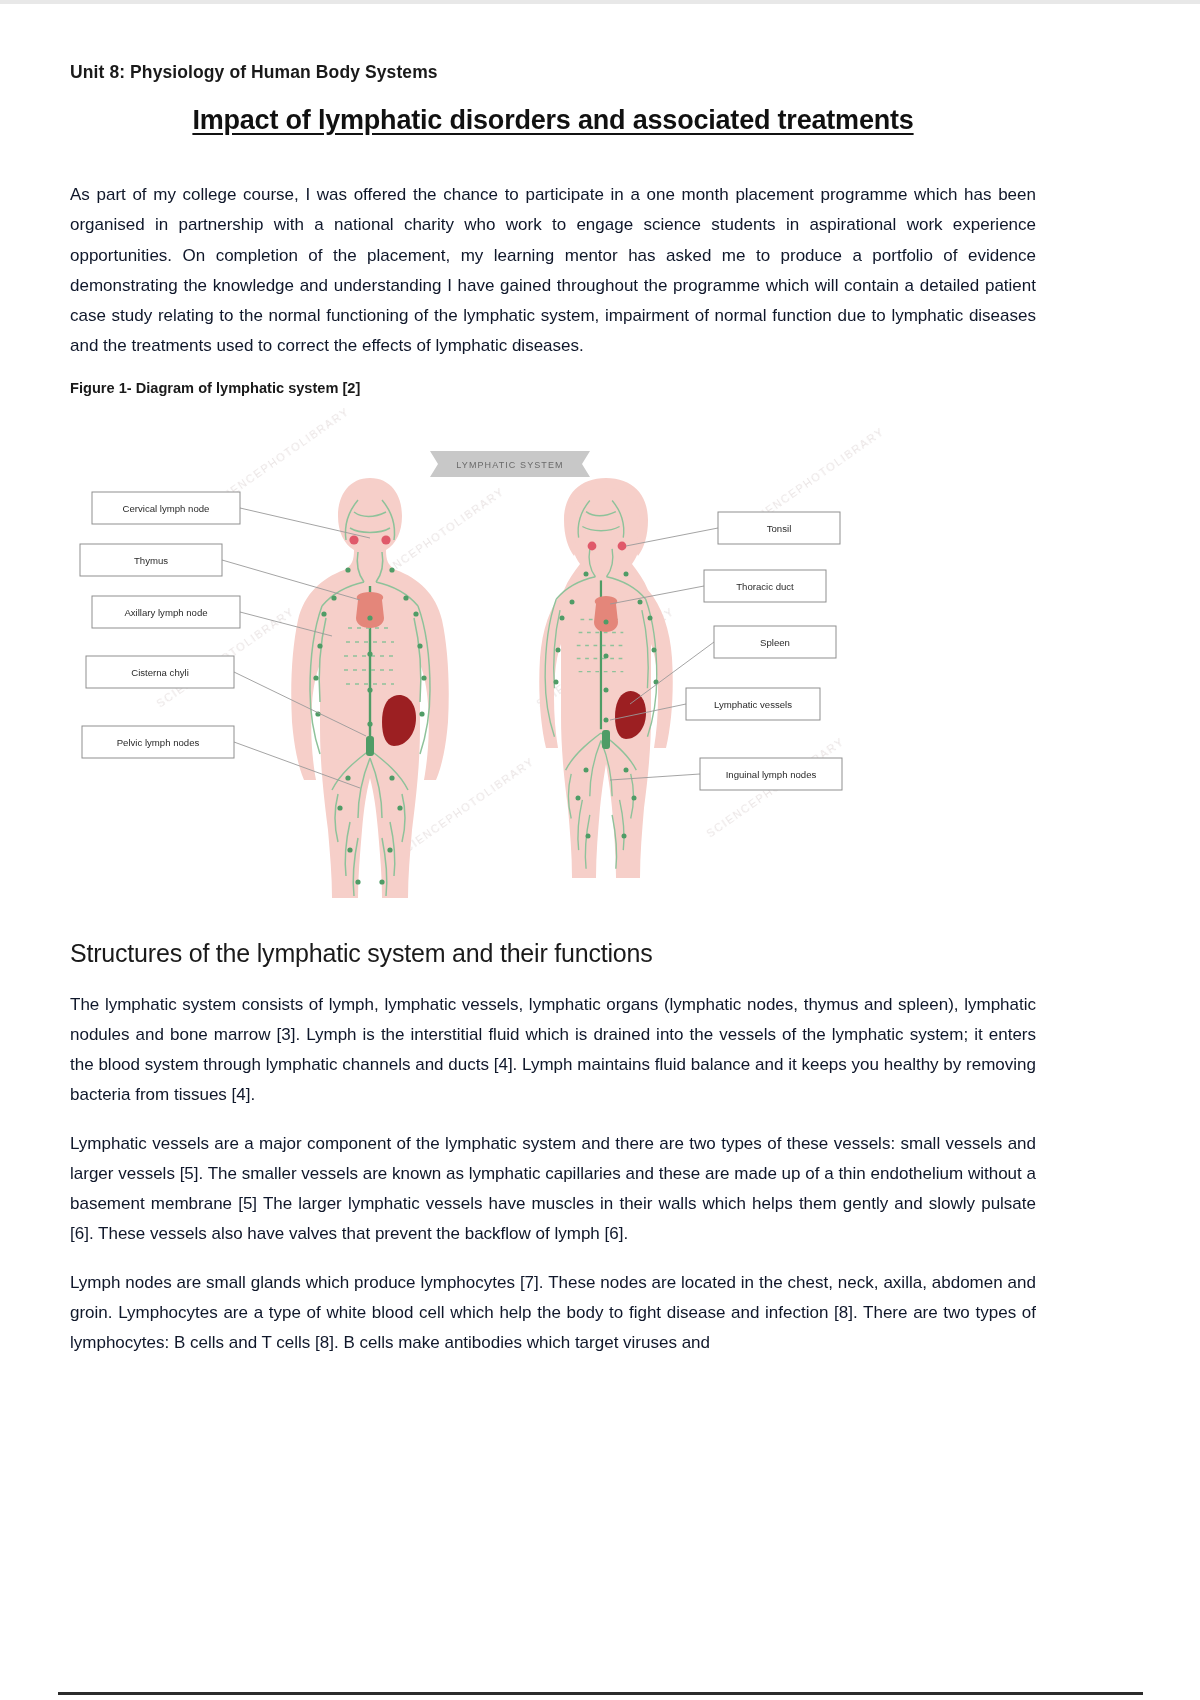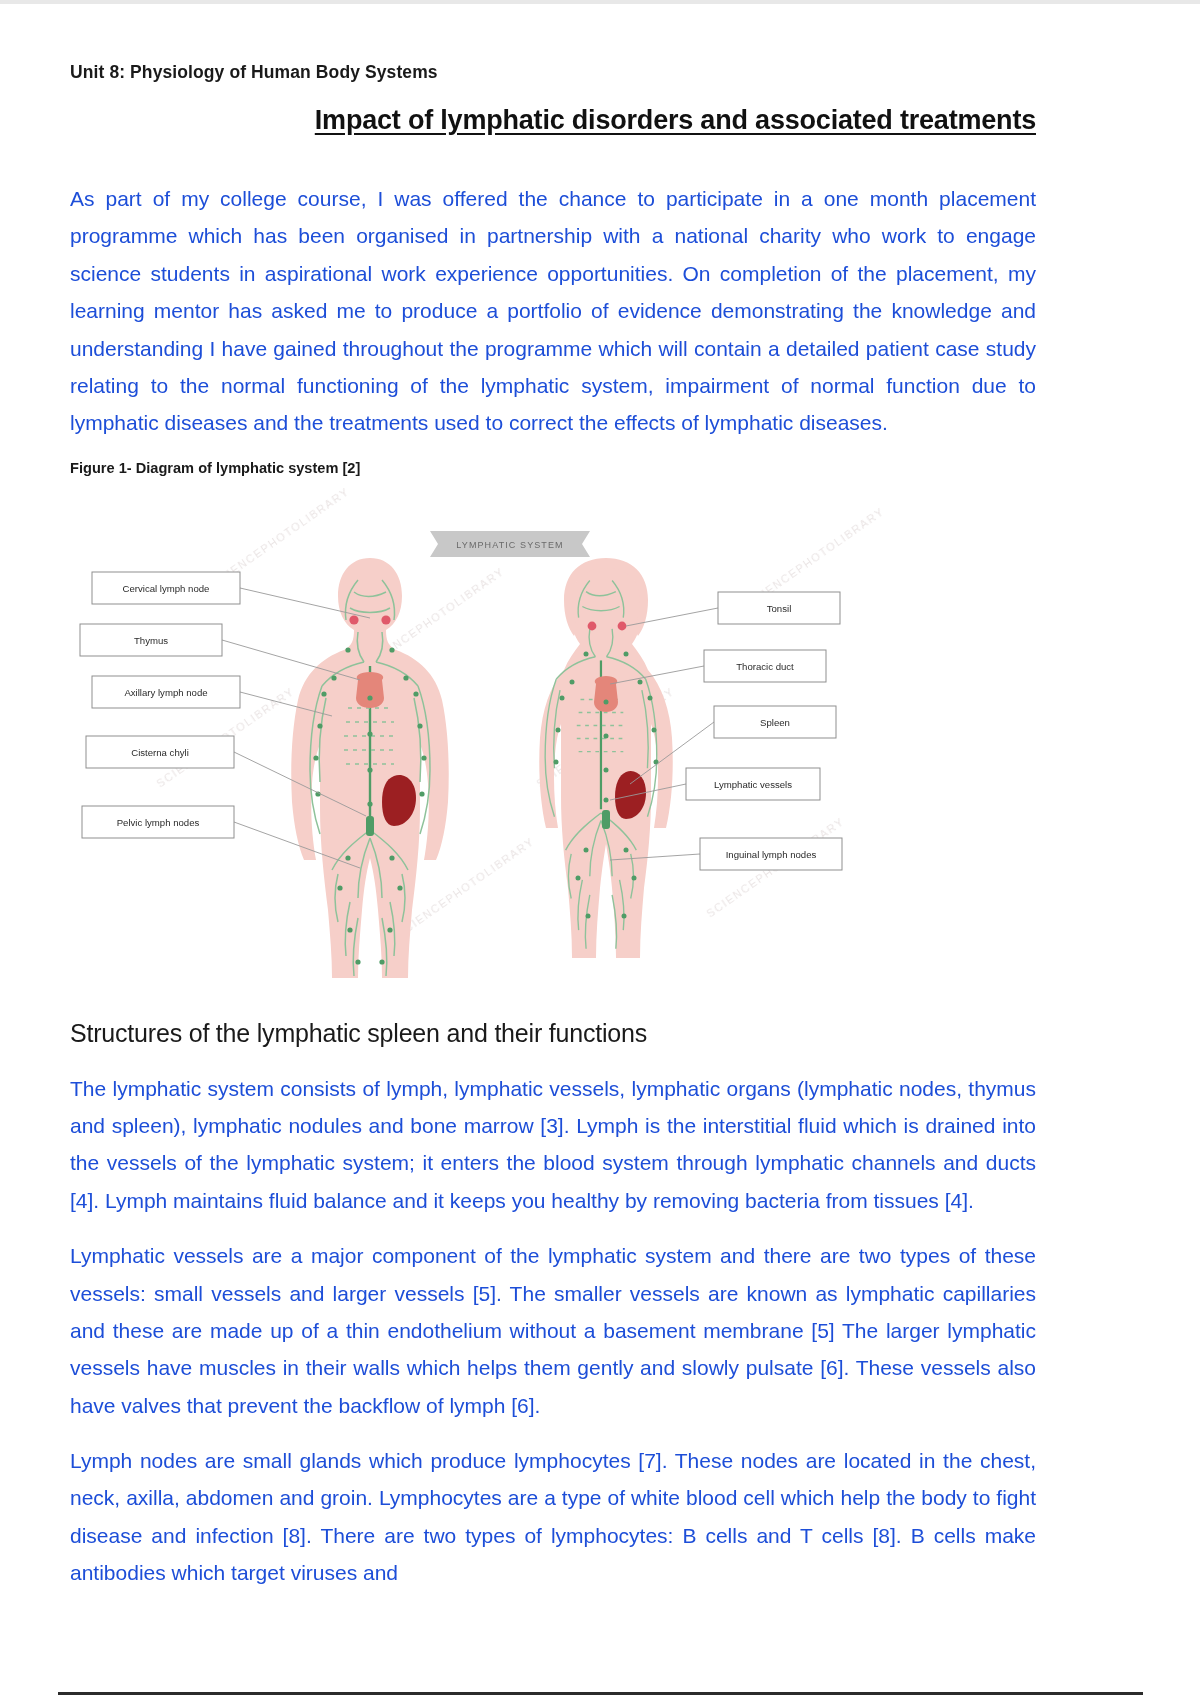--- a/index.html
+++ b/index.html
@@ -33,33 +33,33 @@
     margin: 0 0 22px 0;
   }
   .sub-statement {
     font-size: 13.5px;
     font-weight: bold;
     color: #1a1a1a;
     line-height: 1.45;
     margin: 0 0 26px 0;
   }
   .doc-title {
-    text-align: right;
+    text-align: center;
     font-size: 27px;
     font-weight: bold;
     color: #111111;
     text-decoration: underline;
     text-underline-offset: 4px;
     margin: 0 0 44px 0;
     letter-spacing: -0.2px;
   }
   p.body-text {
-    font-size: 21px;
+    font-size: 17px;
     line-height: 1.78;
-    color: #1d4ed8;
+    color: #0f172a;
     text-align: justify;
     margin: 0 0 18px 0;
   }
   .figure-caption {
     font-size: 14.6px;
     font-weight: bold;
     color: #1a1a1a;
     margin: 14px 0 12px 0;
   }
   h2.section-heading {
@@ -322,21 +322,21 @@
           <rect class="callout-box" x="616" y="280" width="134" height="32"></rect>
           <text class="callout-text" x="683" y="300" text-anchor="middle">Lymphatic vessels</text>
 
           <line class="leader" x1="540" y1="372" x2="630" y2="366"></line>
           <rect class="callout-box" x="630" y="350" width="142" height="32"></rect>
           <text class="callout-text" x="701" y="370" text-anchor="middle">Inguinal lymph nodes</text>
         </g>
       </svg>
     </div>
 
-    <h2 class="section-heading">Structures of the lymphatic spleen and their functions</h2>
+    <h2 class="section-heading">Structures of the lymphatic system and their functions</h2>
 
     <p class="body-text">The lymphatic system consists of lymph, lymphatic vessels, lymphatic organs (lymphatic nodes, thymus and spleen), lymphatic nodules and bone marrow [3]. Lymph is the interstitial fluid which is drained into the vessels of the lymphatic system; it enters the blood system through lymphatic channels and ducts [4]. Lymph maintains fluid balance and it keeps you healthy by removing bacteria from tissues [4].</p>
 
     <p class="body-text">Lymphatic vessels are a major component of the lymphatic system and there are two types of these vessels: small vessels and larger vessels [5]. The smaller vessels are known as lymphatic capillaries and these are made up of a thin endothelium without a basement membrane [5] The larger lymphatic vessels have muscles in their walls which helps them gently and slowly pulsate [6]. These vessels also have valves that prevent the backflow of lymph [6].</p>
 
     <p class="body-text">Lymph nodes are small glands which produce lymphocytes [7].  These nodes are located in the chest, neck, axilla, abdomen and groin. Lymphocytes are a type of white blood cell which help the body to fight disease and infection [8]. There are two types of lymphocytes: B cells and T cells [8]. B cells make antibodies which target viruses and</p>
 
   </div>
 
   <div class="page-bottom-rule"></div>

